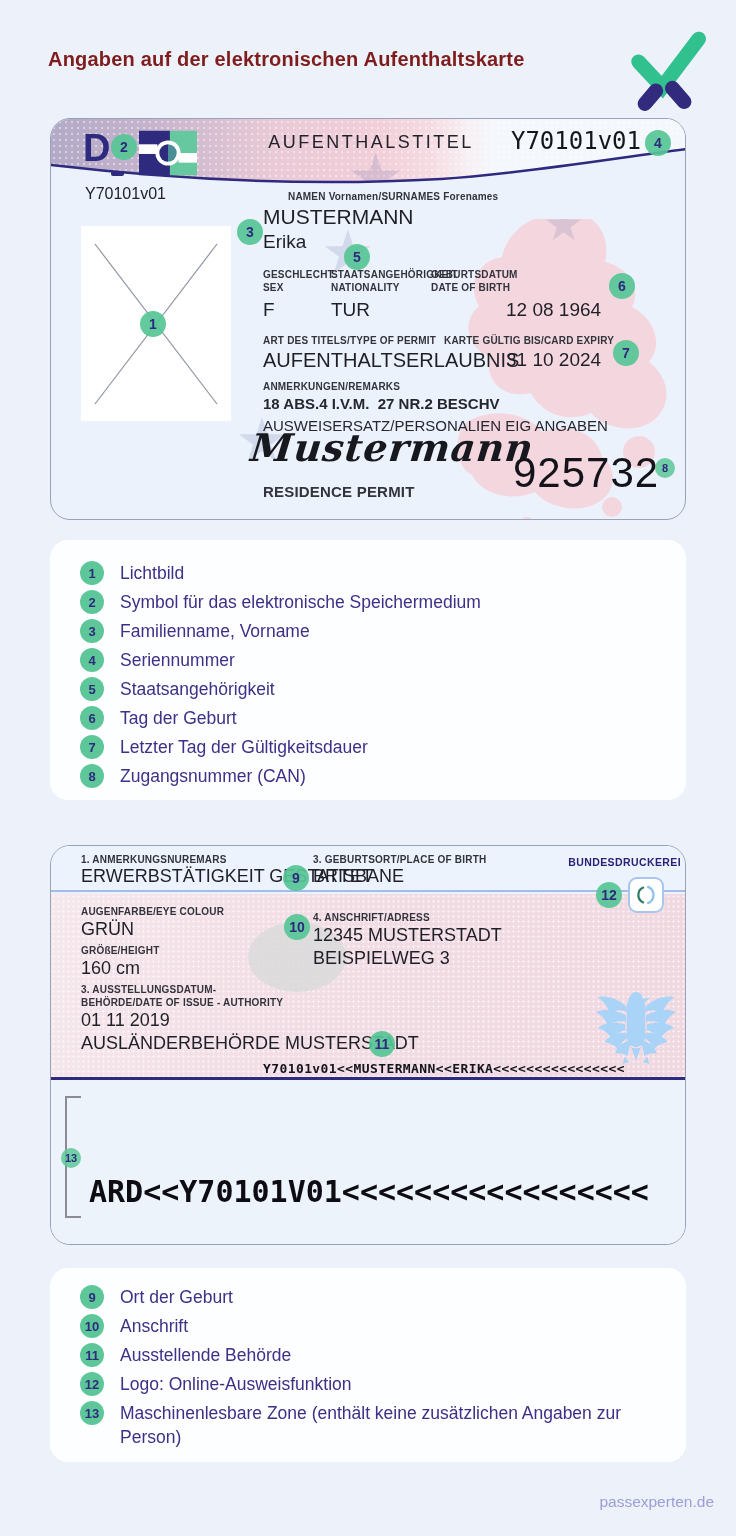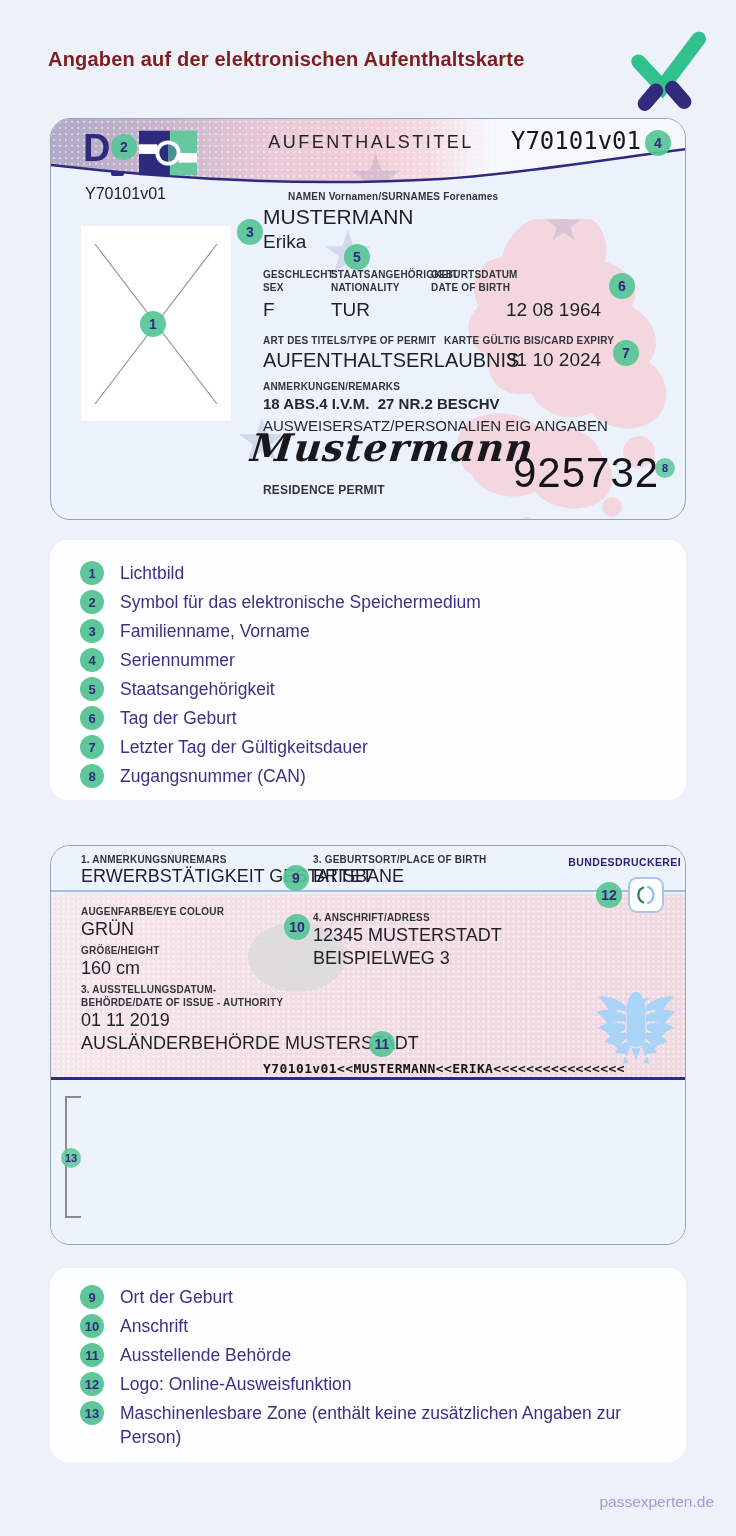--- a/index.html
+++ b/index.html
@@ -186,21 +186,21 @@
     <div class="lbl" style="left:393px; top:216px;">KARTE GÜLTIG BIS/CARD EXPIRY</div>
     <div class="val" style="left:212px; top:230px; font-size:20px;">AUFENTHALTSERLAUBNIS</div>
     <div class="val" style="left:455px; top:230px;">31 10 2024</div>
 
     <div class="lbl" style="left:212px; top:262px;">ANMERKUNGEN/REMARKS</div>
     <div class="val-sm pre" style="left:212px; top:276px;font-weight:bold;">18 ABS.4 I.V.M.  27 NR.2 BESCHV</div>
     <div class="val-sm" style="left:212px; top:298px;">AUSWEISERSATZ/PERSONALIEN EIG ANGABEN</div>
 
     <div class="signature">Mustermann</div>
     <div class="can-number">925732</div>
-    <div class="lbl" style="left:212px; top:364px; font-size:12px;">RESIDENCE PERMIT</div>
+    <div class="lbl" style="left:212px; top:364px; font-size:15px;">RESIDENCE PERMIT</div>
 
     <div class="badge" style="left:89px;  top:192px;">1</div>
     <div class="badge" style="left:60px;  top:15px;">2</div>
     <div class="badge" style="left:186px; top:100px;">3</div>
     <div class="badge" style="left:594px; top:11px;">4</div>
     <div class="badge" style="left:293px; top:125px;">5</div>
     <div class="badge" style="left:558px; top:154px;">6</div>
     <div class="badge" style="left:562px; top:221px;">7</div>
     <div class="badge sm" style="left:604px; top:339px;">8</div>
   </div>
@@ -294,20 +294,25 @@
           <path d="M36 84 l6 6 -8 2 z"></path>
           <path d="M64 84 l-6 6 8 2 z"></path>
         </g>
       </svg>
     </span>
 
     <div class="mrz-preview">Y70101v01&lt;&lt;MUSTERMANN&lt;&lt;ERIKA&lt;&lt;&lt;&lt;&lt;&lt;&lt;&lt;&lt;&lt;&lt;&lt;&lt;&lt;&lt;&lt;</div>
     <div class="back-divider"></div>
     <div class="mrz-zone"></div>
     <div class="mrz-bracket"></div>
+    <div class="mrz-text">
+      <div>ARD&lt;&lt;Y70101V01&lt;&lt;&lt;&lt;&lt;&lt;&lt;&lt;&lt;&lt;&lt;&lt;&lt;&lt;&lt;&lt;&lt;</div>
+      
+      
+    </div>
 
     <div class="badge" style="left:232px; top:19px;">9</div>
     <div class="badge" style="left:233px; top:68px;">10</div>
     <div class="badge" style="left:318px; top:185px;">11</div>
     <div class="badge" style="left:545px; top:36px;">12</div>
     <div class="badge sm" style="left:10px; top:302px;">13</div>
   </div>
 
   <div class="panel legend2 legend-list">
     <div class="legend-item">

